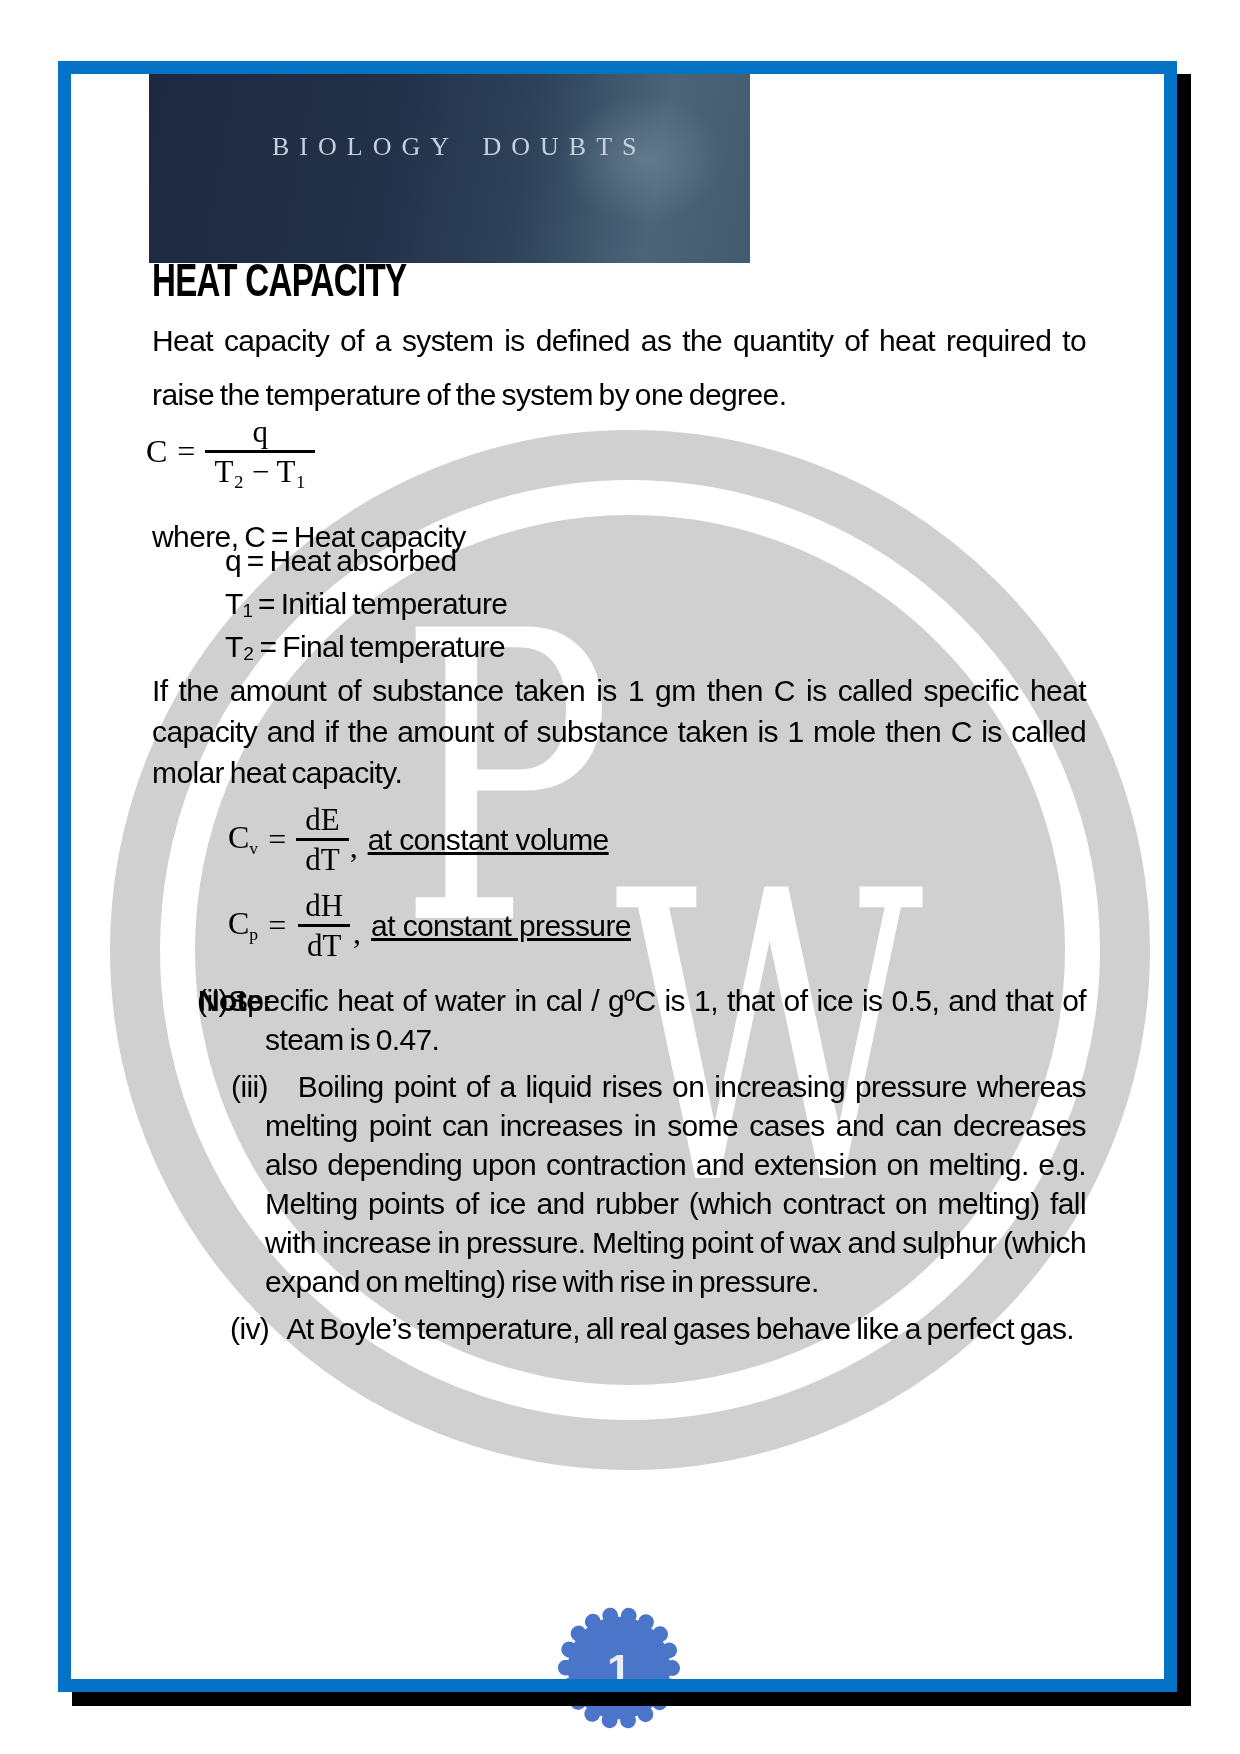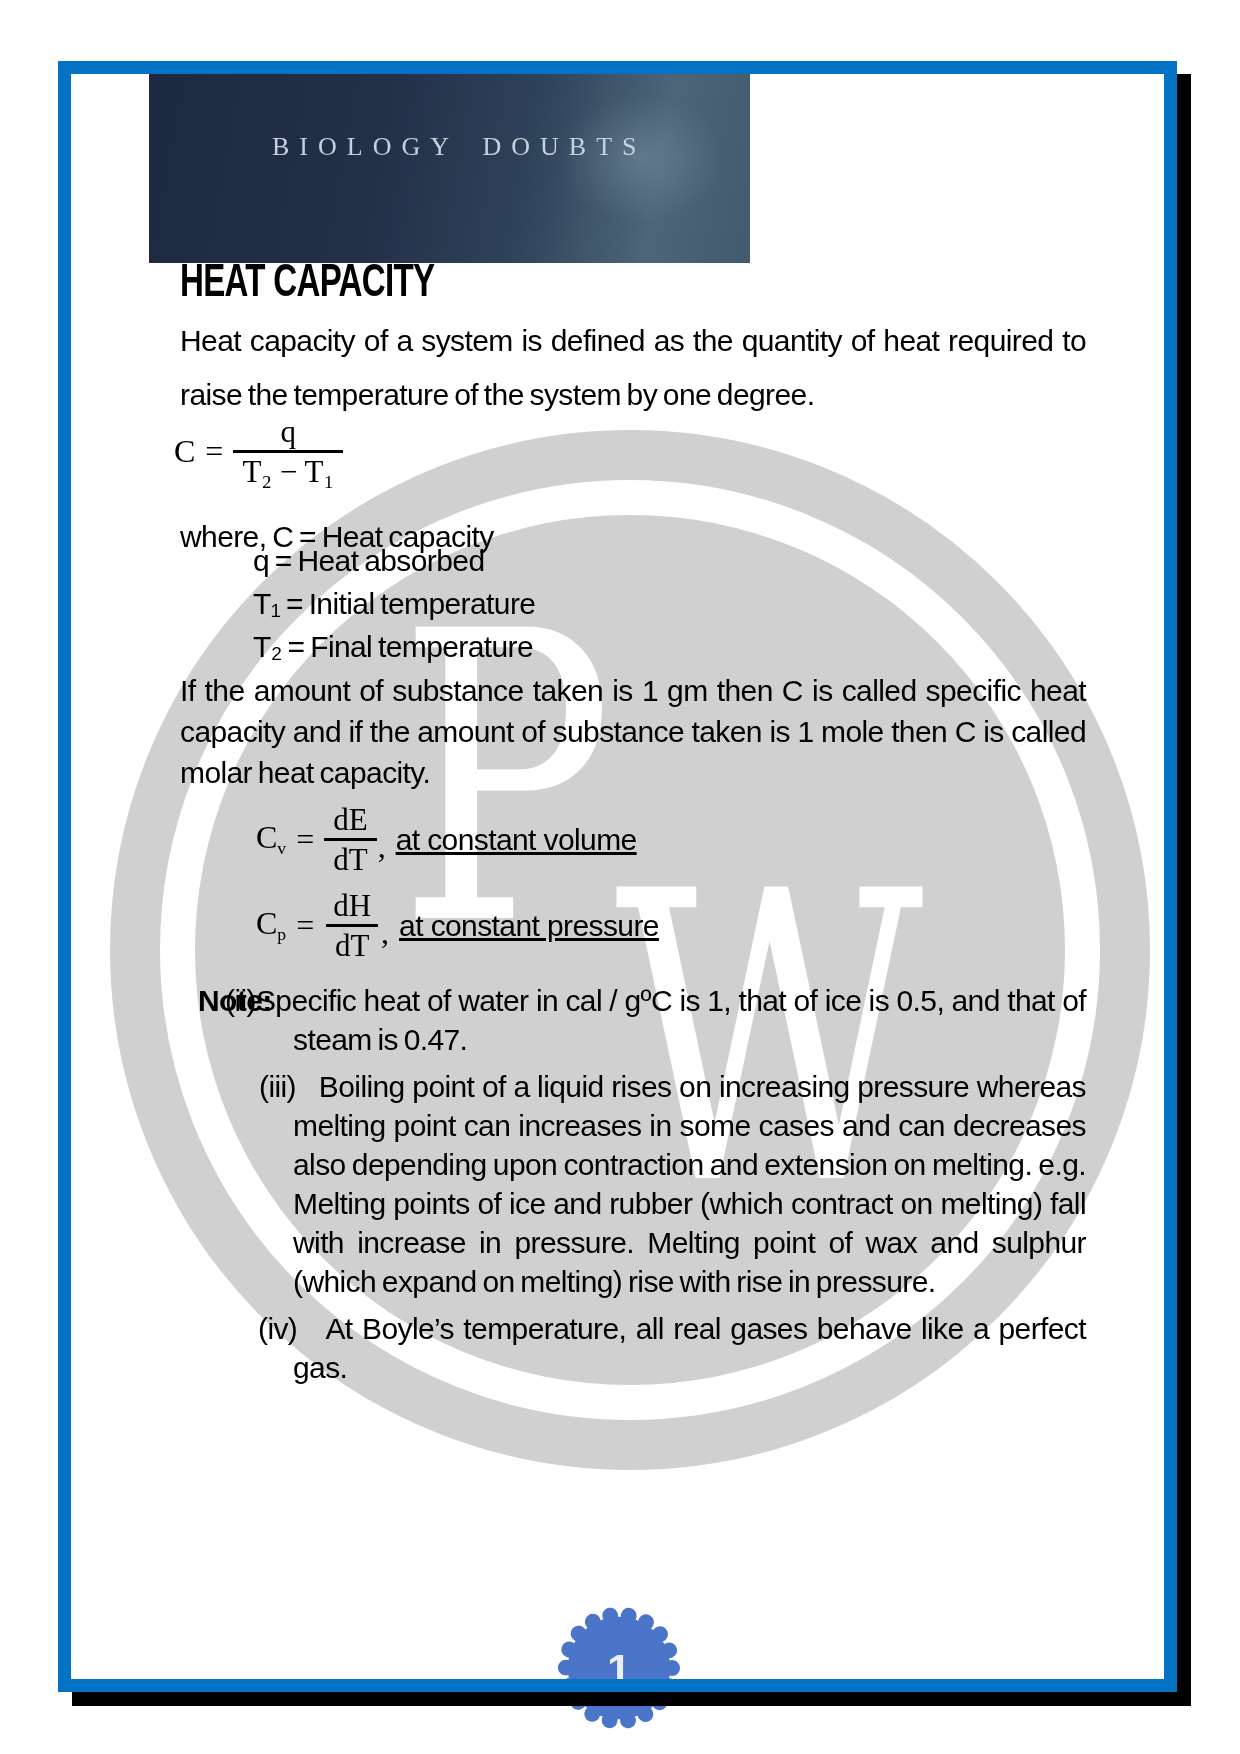--- a/index.html
+++ b/index.html
@@ -40,21 +40,21 @@
   .wm-ring{left:110px;top:430px;width:1040px;height:1040px;border-radius:50%;
     border:50px solid var(--watermark-gray);}
   .wm-disc{left:195px;top:515px;width:870px;height:870px;border-radius:50%;
     background:var(--watermark-gray);}
   .wm-letter{color:#fff;font-family:"DejaVu Serif","Liberation Serif",serif;
     line-height:1;transform-origin:left top;}
   .wm-p{left:398px;top:580px;font-size:400px;transform:scaleX(0.80);}
   .wm-w{left:615px;top:840px;font-size:400px;transform:scaleX(0.75);}
 
   
-  .content{z-index:3;padding-left:28px;}
+  .content{z-index:3;}
   .doc-title{left:152px;top:256px;font-size:46px;font-weight:bold;line-height:48px;white-space:nowrap;}
   .doc-title span{display:inline-block;transform:scaleX(0.72);transform-origin:left top;letter-spacing:-1px;}
   .body-text{font-size:30px;line-height:54px;letter-spacing:-0.6px;word-spacing:-2px;text-align:justify;}
   .intro{left:152px;top:314px;width:934px;}
   .where-line{left:152px;top:501px;line-height:39px;text-align:left;margin-top:16px;}
   .def-line{left:225px;line-height:39px;text-align:left;}
   .def-q{top:541px;} .def-t1{top:584px;} .def-t2{top:627px;}
   .para2{left:152px;top:670px;width:934px;line-height:41px;}
 
   

